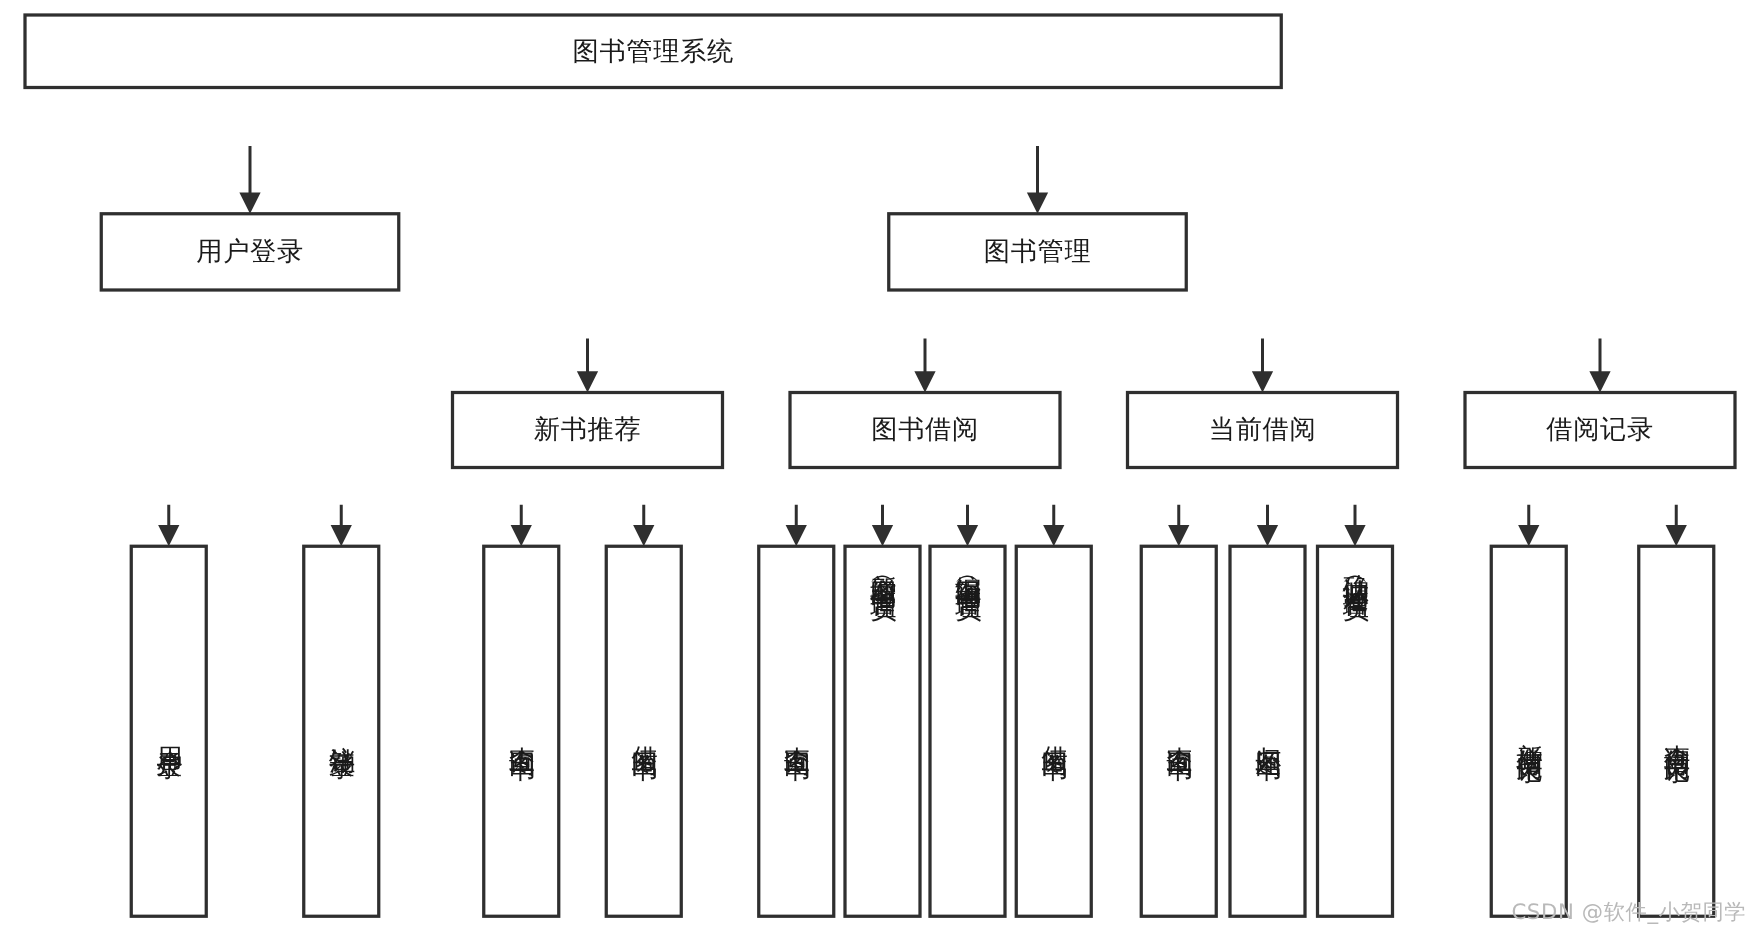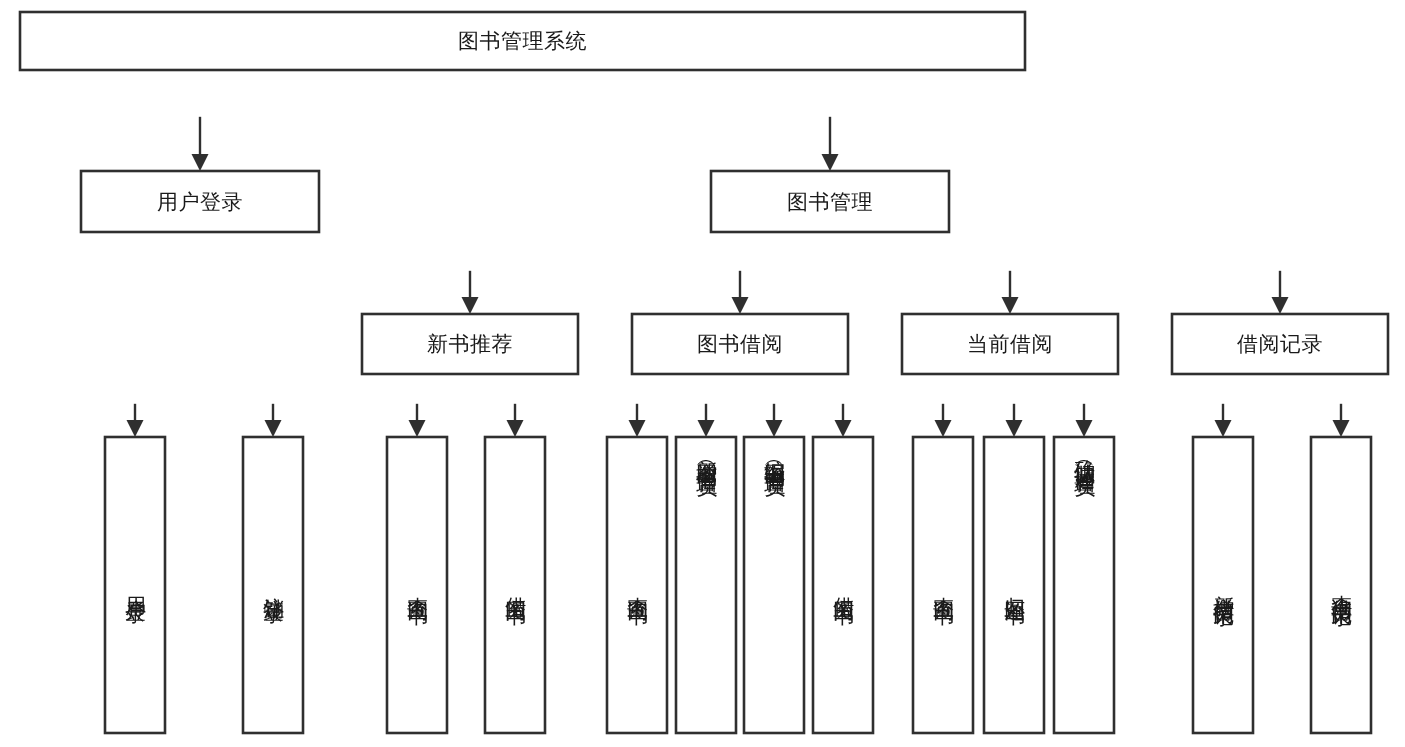--- a/index.html
+++ b/index.html
@@ -207,14 +207,15 @@
         <span class="leaf-label">确认归还（管理员）</span>
       </div>
       <div class="leaf-label-wrap" style="left: 1193px; top: 437px; width: 60px; height: 296px;">
         <span class="leaf-label">新增借阅记录</span>
       </div>
       <div class="leaf-label-wrap" style="left: 1311px; top: 437px; width: 60px; height: 296px;">
         <span class="leaf-label">查询借阅记录</span>
       </div>
     </div>
 
+  <div class="watermark">CSDN @软件_小贺同学</div>
 
 </div>
 
 </body></html>

